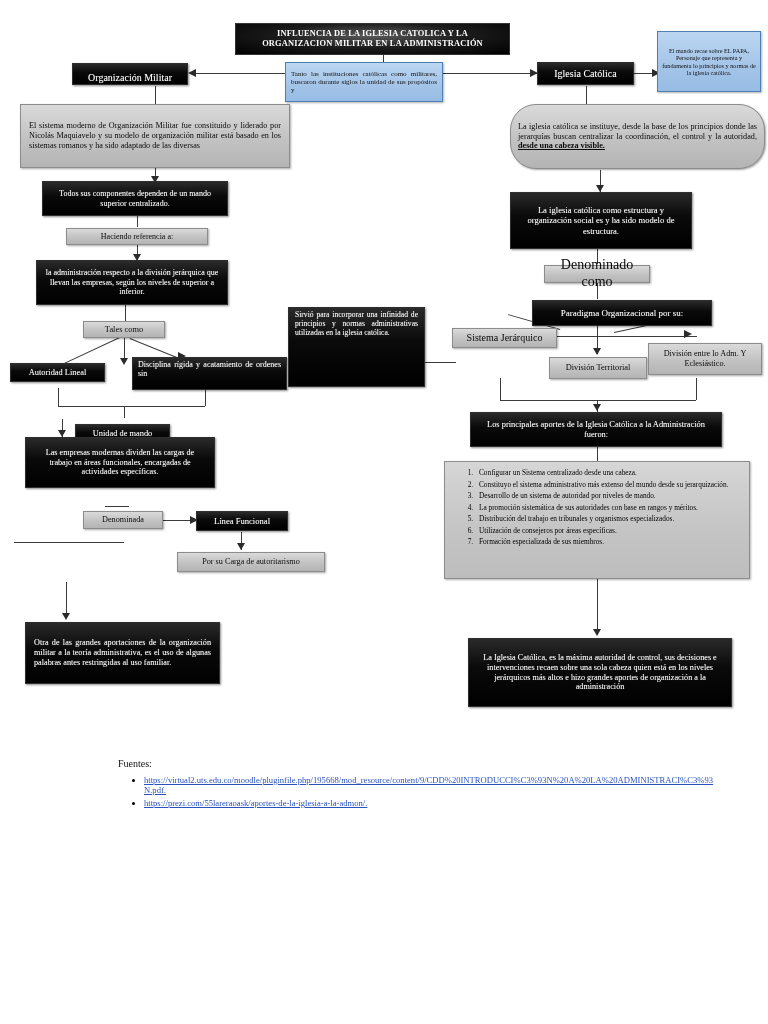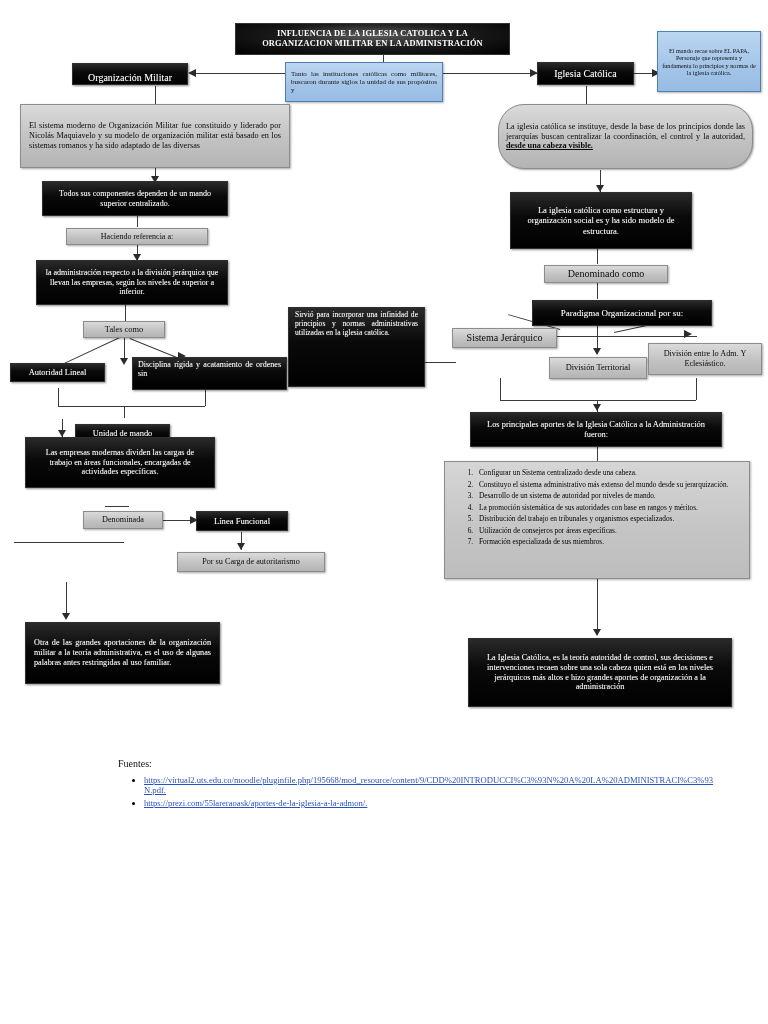--- a/index.html
+++ b/index.html
@@ -225,21 +225,21 @@
   </div>
 
   <div class="node blu" style="left:657px; top:31px; width:104px; height:61px; font-size:6.2px; padding:2px 4px;">
     <span>El mando recae sobre EL PAPA, Personaje que representa y fundamenta lo principios y normas de la iglesia católica.</span>
   </div>
 
   <div class="node gry just" style="left:20px; top:104px; width:270px; height:64px; font-size:8.2px; padding:12px 8px;">
     <span>El sistema moderno de Organización Militar fue constituido y liderado por Nicolás Maquiavelo y su modelo de organización militar está basado en los sistemas romanos y ha sido adaptado de las diversas</span>
   </div>
 
-  <div class="node gry just" style="left:498px; top:104px; width:255px; height:65px; font-size:8.2px; padding:3px 7px;border-radius:26px;">
+  <div class="node gry just" style="left:510px; top:104px; width:255px; height:65px; font-size:8.2px; padding:3px 7px;border-radius:26px;">
     <span>
       <span>La iglesia católica se instituye, desde la base de los principios donde las jerarquías buscan centralizar la coordinación, el control y la autoridad, </span><b style="text-decoration:underline;">desde una cabeza visible.</b>
     </span>
   </div>
 
   <div class="node blk" style="left:42px; top:181px; width:186px; height:35px; font-size:8px; padding:0 6px;">
     <span>Todos sus componentes dependen de un mando superior centralizado.</span>
   </div>
 
   <div class="node gry" style="left:66px; top:228px; width:142px; height:17px; font-size:8px;">
@@ -287,21 +287,21 @@
   </div>
 
   <div class="node blk just" style="left:288px; top:307px; width:137px; height:80px; font-size:7.6px; padding:3px 6px; align-items:flex-start;">
     <span>Sirvió para incorporar una infinidad de principios y normas administrativas utilizadas en la iglesia católica.</span>
   </div>
 
   <div class="node blk" style="left:510px; top:192px; width:182px; height:57px; font-size:8.6px; padding:0 8px;">
     <span>La iglesia católica como estructura y organización social es y ha sido modelo de estructura.</span>
   </div>
 
-  <div class="node gry" style="left:544px; top:265px; width:124px; height:18px; font-size:10px;">
+  <div class="node gry" style="left:544px; top:265px; width:106px; height:18px; font-size:14px;">
     <span>Denominado como</span>
   </div>
 
   <div class="node blk" style="left:532px; top:300px; width:180px; height:26px; font-size:9px;">
     <span>Paradigma Organizacional por su:</span>
   </div>
 
   <div class="node gry" style="left:452px; top:328px; width:105px; height:20px; font-size:10px;">
     <span>Sistema Jerárquico</span>
   </div>
@@ -324,21 +324,21 @@
       <li>Constituyo el sistema administrativo más extenso del mundo desde su jerarquización.</li>
       <li>Desarrollo de un sistema de autoridad por niveles de mando.</li>
       <li>La promoción sistemática de sus autoridades con base en rangos y méritos.</li>
       <li>Distribución del trabajo en tribunales y organismos especializados.</li>
       <li>Utilización de consejeros por áreas específicas.</li>
       <li>Formación especializada de sus miembros.</li>
     </ol>
   </div>
 
   <div class="node blk" style="left:468px; top:638px; width:264px; height:69px; font-size:8.2px; padding:0 8px;">
-    <span>La Iglesia Católica, es la teoría autoridad de control, sus decisiones e intervenciones recaen sobre una sola cabeza quien está en los niveles jerárquicos más altos e hizo grandes aportes de organización a la administración</span>
+    <span>La Iglesia Católica, es la máxima autoridad de control, sus decisiones e intervenciones recaen sobre una sola cabeza quien está en los niveles jerárquicos más altos e hizo grandes aportes de organización a la administración</span>
   </div>
 
   <div class="footer">
     <div class="f-title">Fuentes:</div>
     <ul>
       <li>
         <span class="lnk">https://virtual2.uts.edu.co/moodle/pluginfile.php/195668/mod_resource/content/9/CDD%20INTRODUCCI%C3%93N%20A%20LA%20ADMINISTRACI%C3%93N.pdf.</span>
       </li>
       <li>
         <span class="lnk">https://prezi.com/55lareraoask/aportes-de-la-iglesia-a-la-admon/.</span>

